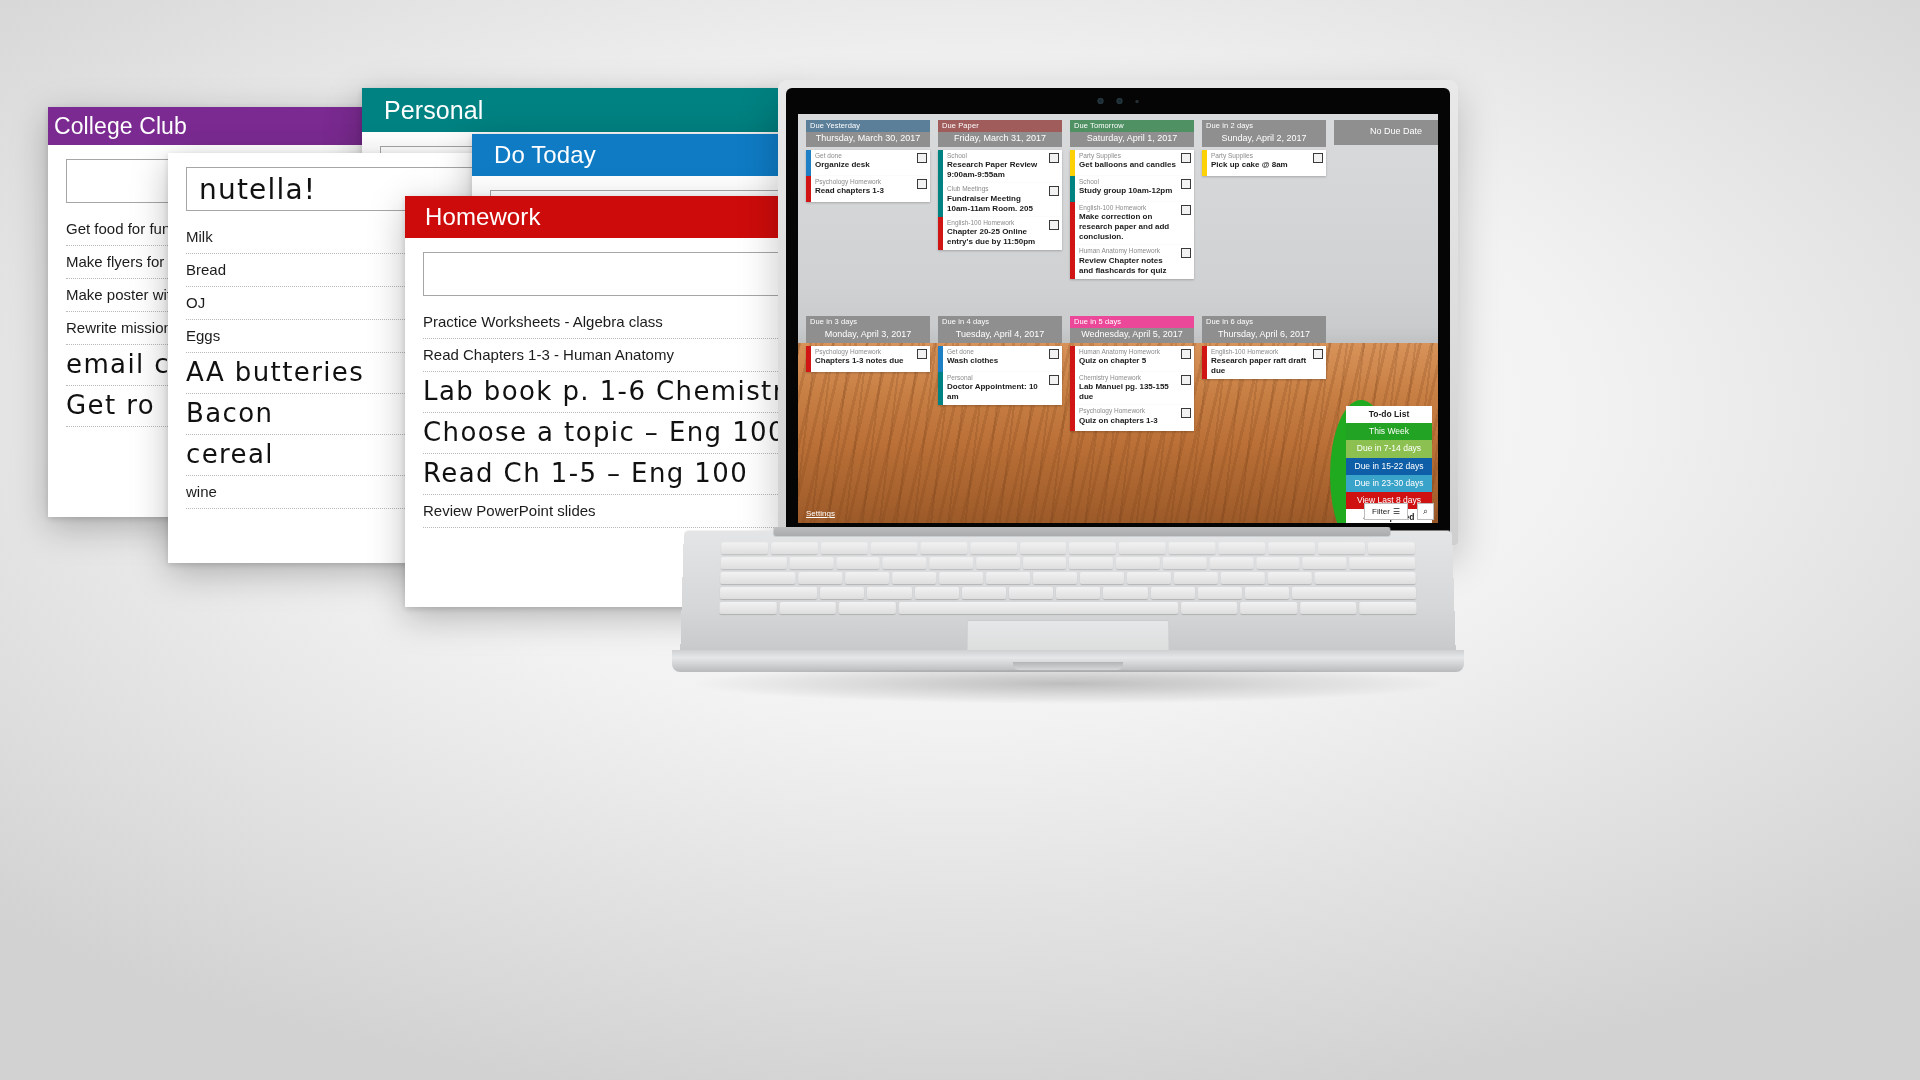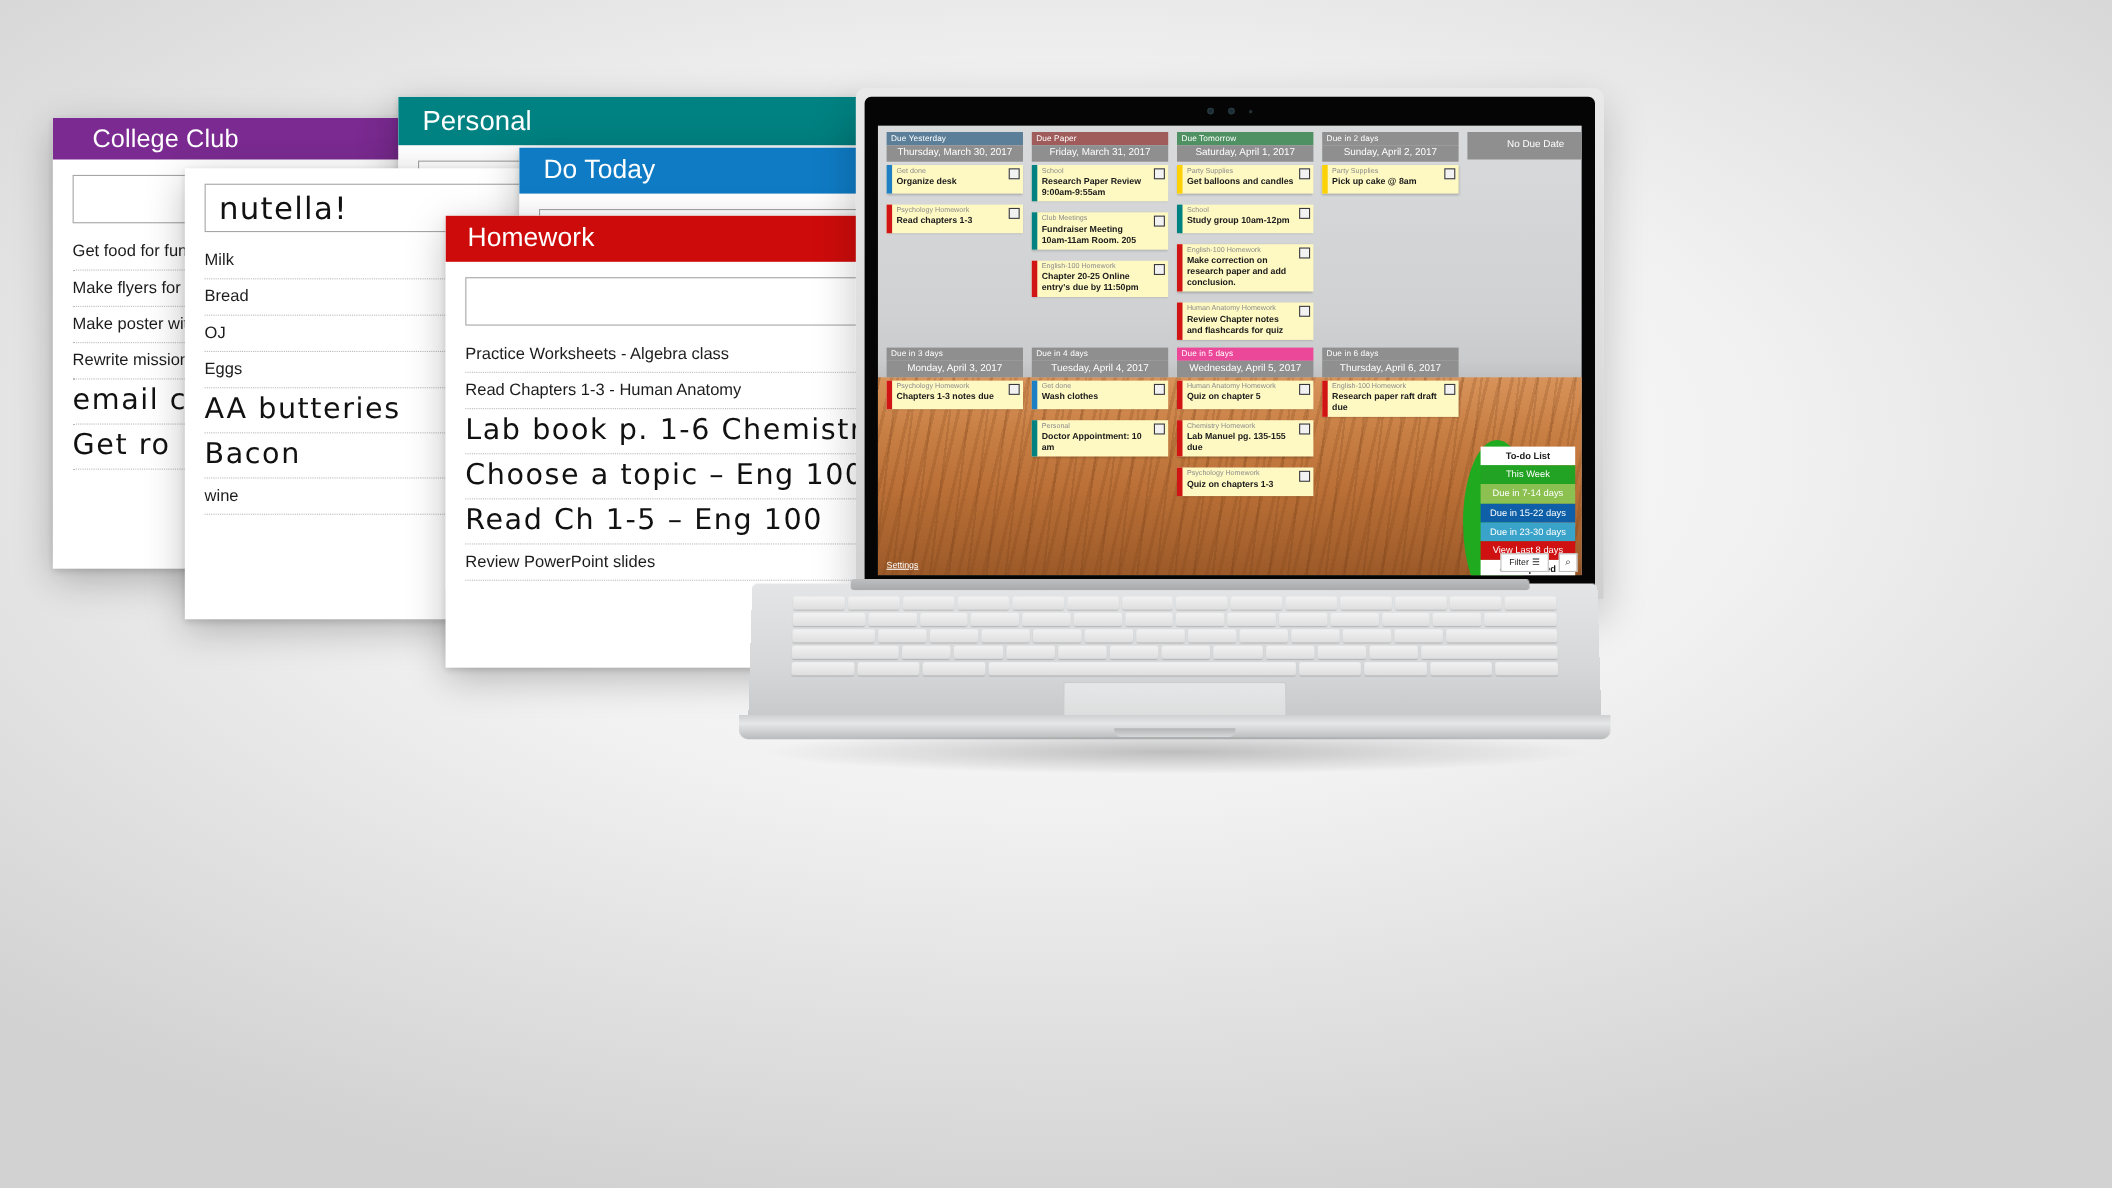--- a/index.html
+++ b/index.html
@@ -35,21 +35,21 @@
   .row.hand{
     font-family:"DejaVu Sans",sans-serif;
     font-size:26px;letter-spacing:1.4px;padding:4px 0 6px 0;color:#111;
   }
   .newbox.hand{
     font-family:"DejaVu Sans",sans-serif;font-size:28px;letter-spacing:1.2px;color:#111;
   }
 
   
   #card-college{left:48px;top:107px;width:372px;height:410px;}
-  #card-college .hdr{background:#7a2a90;height:38px;font-size:23px;padding-left:36px;text-align:center;}
+  #card-college .hdr{background:#7a2a90;height:38px;font-size:23px;padding-left:6px;text-align:center;}
   #card-personal{left:362px;top:88px;width:430px;height:420px;}
   #card-personal .hdr{background:#018282;height:44px;font-size:25px;padding-left:22px;}
   #card-groceries{left:168px;top:153px;width:365px;height:410px;}
   #card-groceries .hdr{background:#fcd207;height:40px;font-size:23px;padding-left:20px;}
   #card-dotoday{left:472px;top:134px;width:420px;height:420px;}
   #card-dotoday .hdr{background:#0f7bc4;height:42px;font-size:24px;padding-left:22px;}
   #card-homework{left:405px;top:196px;width:475px;height:411px;}
   #card-homework .hdr{background:#ce0b0b;height:42px;font-size:24px;padding-left:20px;}
 
   
@@ -95,21 +95,21 @@
   .colhdr .lbl{
     font-size:7.5px;color:#fff;padding:1px 4px;line-height:1.35;
     letter-spacing:.1px;
   }
   .colhdr .date{
     background:#8f8f8f;color:#fff;text-align:center;font-size:9px;
     padding:2px 2px 3px 2px;line-height:1.1;
   }
   .colhdr .date.only{padding:7px 2px 8px 2px;}
   .task{
-    background:#fef9c3;margin-bottom:10px;display:flex;align-items:stretch;
+    background:#ffffff;margin-bottom:0;display:flex;align-items:stretch;
     box-shadow:0 1px 2px rgba(0,0,0,.22);position:relative;min-height:26px;
   }
   .task .bar{width:5px;flex:0 0 5px;}
   .task .tx{flex:1;padding:2px 16px 3px 4px;}
   .task .cat{font-size:6.5px;color:#8b8b8b;line-height:1.3;white-space:nowrap;overflow:hidden;}
   .task .ttl{font-size:8px;color:#1b1b1b;font-weight:bold;line-height:1.25;}
   .task .cb{
     position:absolute;right:3px;top:3px;width:8px;height:8px;
     border:1px solid #3a3a3a;background:#f2f2f2;
   }
@@ -204,20 +204,21 @@
 
   <div class="card" id="card-groceries">
     <div class="body">
       <div class="newbox hand">nutella!</div>
       <div class="row">Milk</div>
       <div class="row">Bread</div>
       <div class="row">OJ</div>
       <div class="row">Eggs</div>
       <div class="row hand">AA butteries</div>
       <div class="row hand">Bacon</div>
+      <div class="row hand">cereal</div>
       <div class="row">wine</div>
     </div>
   </div>
 
   <div class="card" id="card-dotoday">
     <div class="hdr">Do Today</div>
     <div class="body">
       <div class="newbox"></div>
     </div>
   </div>

